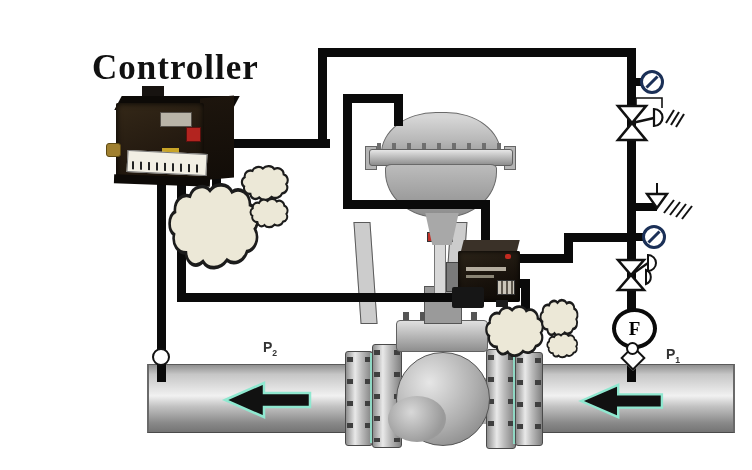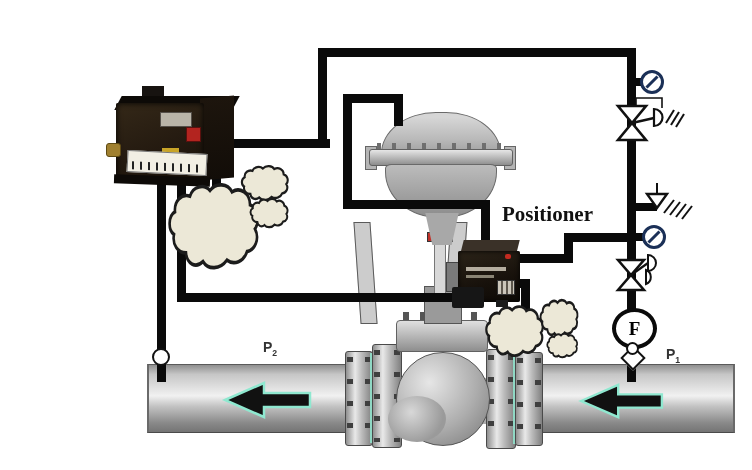--- a/index.html
+++ b/index.html
@@ -203,21 +203,21 @@
   <svg class="cloud-svg" style="left:484px;top:305px;" width="64" height="52" viewBox="0 0 100 62" preserveAspectRatio="none">
     <use href="#cloudP" xlink:href="#cloudP" fill="#ece8d7" stroke="#1c1c1c" stroke-width="3.4"></use>
   </svg>
   <svg class="cloud-svg" style="left:539px;top:299px;" width="42" height="38" viewBox="0 0 100 62" preserveAspectRatio="none">
     <use href="#cloudP" xlink:href="#cloudP" fill="#ece8d7" stroke="#1c1c1c" stroke-width="4.4"></use>
   </svg>
   <svg class="cloud-svg" style="left:546px;top:333px;" width="34" height="25" viewBox="0 0 100 62" preserveAspectRatio="none">
     <use href="#cloudP" xlink:href="#cloudP" fill="#ece8d7" stroke="#1c1c1c" stroke-width="5"></use>
   </svg>
 
-  <div class="text" style="left:502px;top:202px;font-size:21px;font-weight:bold;"><span>Positioner</span></div>
+  <div class="text" style="left:92px;top:48px;font-size:35px;font-weight:bold;letter-spacing:1px;"><span>Controller</span></div>
   <div class="text" style="left:263px;top:339px;font-size:14px;font-weight:bold;font-family:'Liberation Sans',sans-serif;color:#333;">
     <span>P</span><sub>2</sub>
   </div>
   <div class="text" style="left:666px;top:346px;font-size:14px;font-weight:bold;font-family:'Liberation Sans',sans-serif;color:#333;">
     <span>P</span><sub>1</sub>
   </div>
 
 </div>
 
 </body></html>

